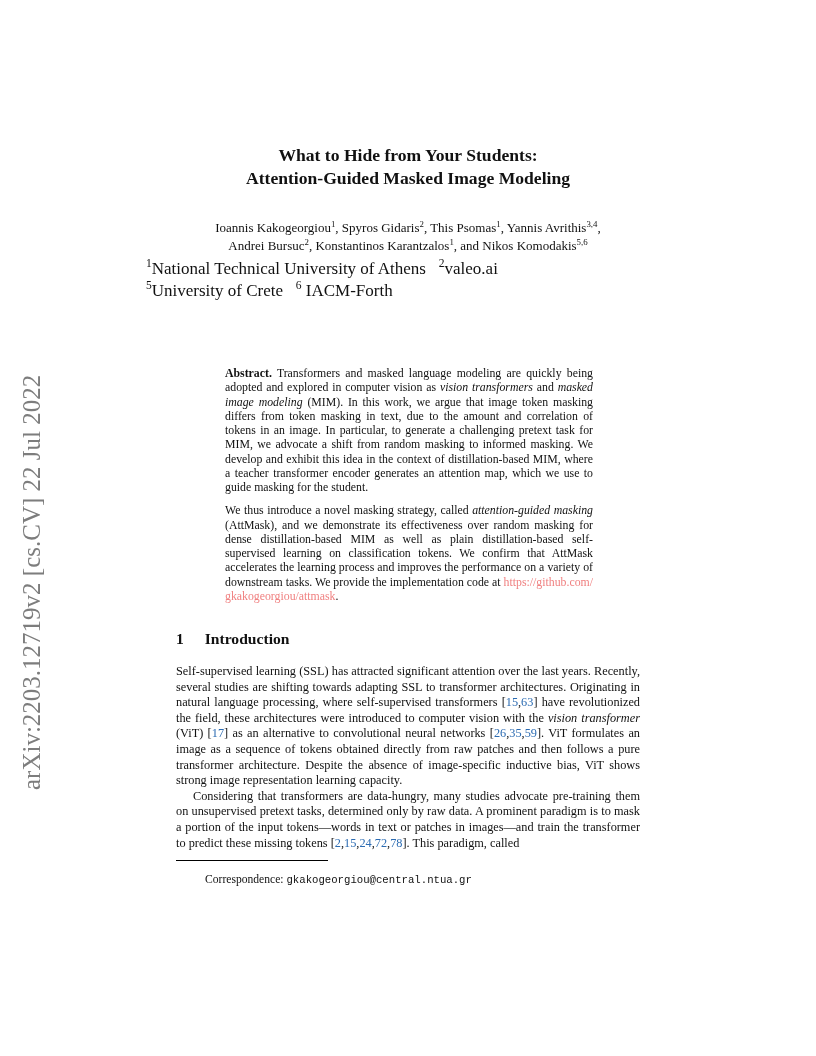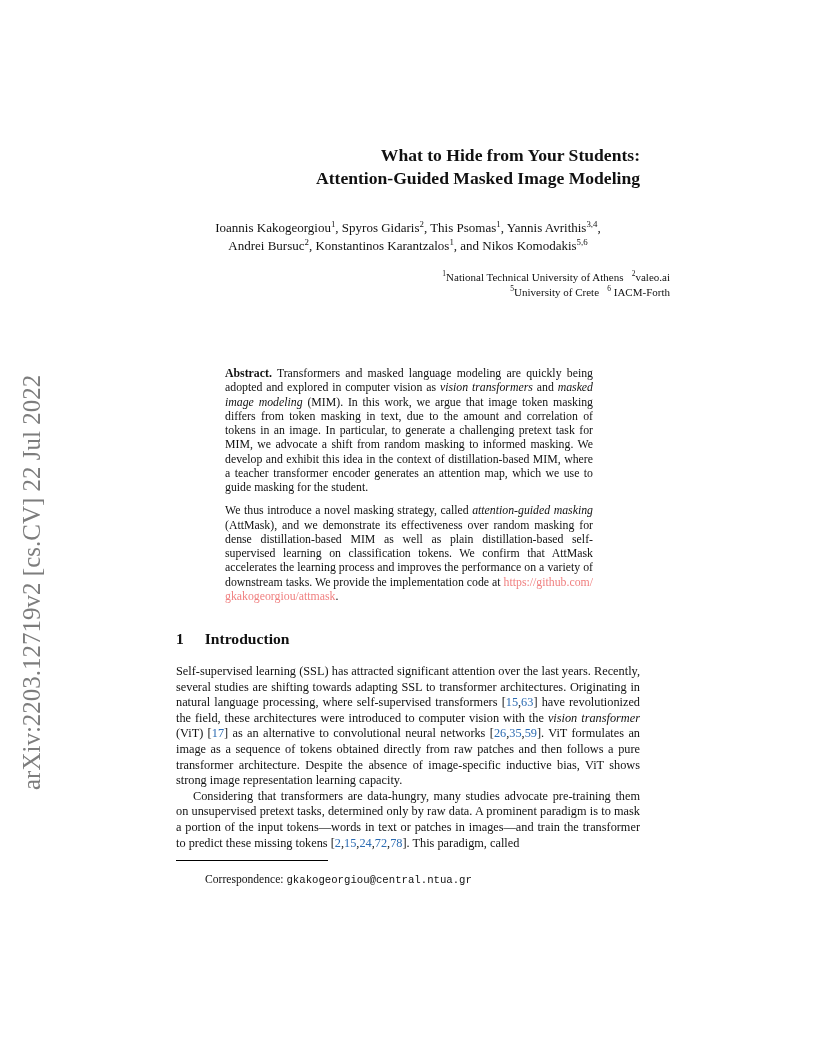--- a/index.html
+++ b/index.html
@@ -19,29 +19,29 @@
     left: 18px; top: 790px;
     transform-origin: 0 0;
     transform: rotate(-90deg);
     white-space: nowrap;
     font-size: 25px;
     color: var(--stamp, #7d7d7d);
   }
 
   .title-block {
     position: absolute; top: 144px; left: 176px; width: 464px;
-    text-align: right; font-weight: bold; font-size: 17.6px; line-height: 1.32; font-family: Liberation Serif, serif;
+    text-align: center; font-weight: bold; font-size: 17.6px; line-height: 1.32; font-family: Liberation Serif, serif;
   }
   .authors-block {
     position: absolute; top: 219px; left: 146px; width: 524px;
     text-align: center; font-size: 13px; line-height: 1.42;
   }
   .affils-block {
-    position: absolute; top: 270px; left: 146px; width: 524px;
-    text-align: right; font-size: 11px; line-height: 1.32;
+    position: absolute; top: 258px; left: 146px; width: 524px;
+    text-align: left; font-size: 17px; line-height: 1.32;
   }
 
   .abstract-block {
     position: absolute; top: 357px; left: 216px; width: 386px;
     font-size: 11.8px; line-height: 14.25px; text-align: justify;
   }
   .abstract-block p { margin: 9px; }
 
   .lower-block { position: absolute; top: 630px; left: 176px; width: 464px; }
   .section-heading {

